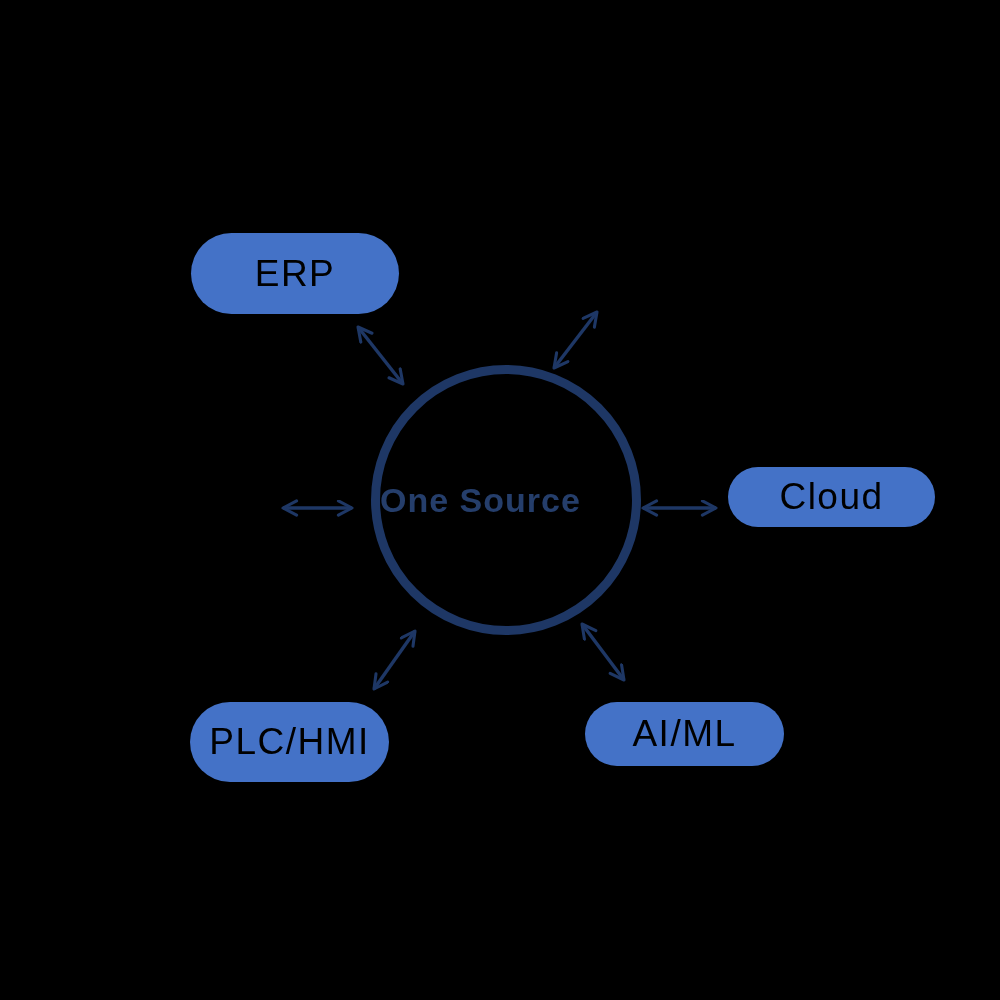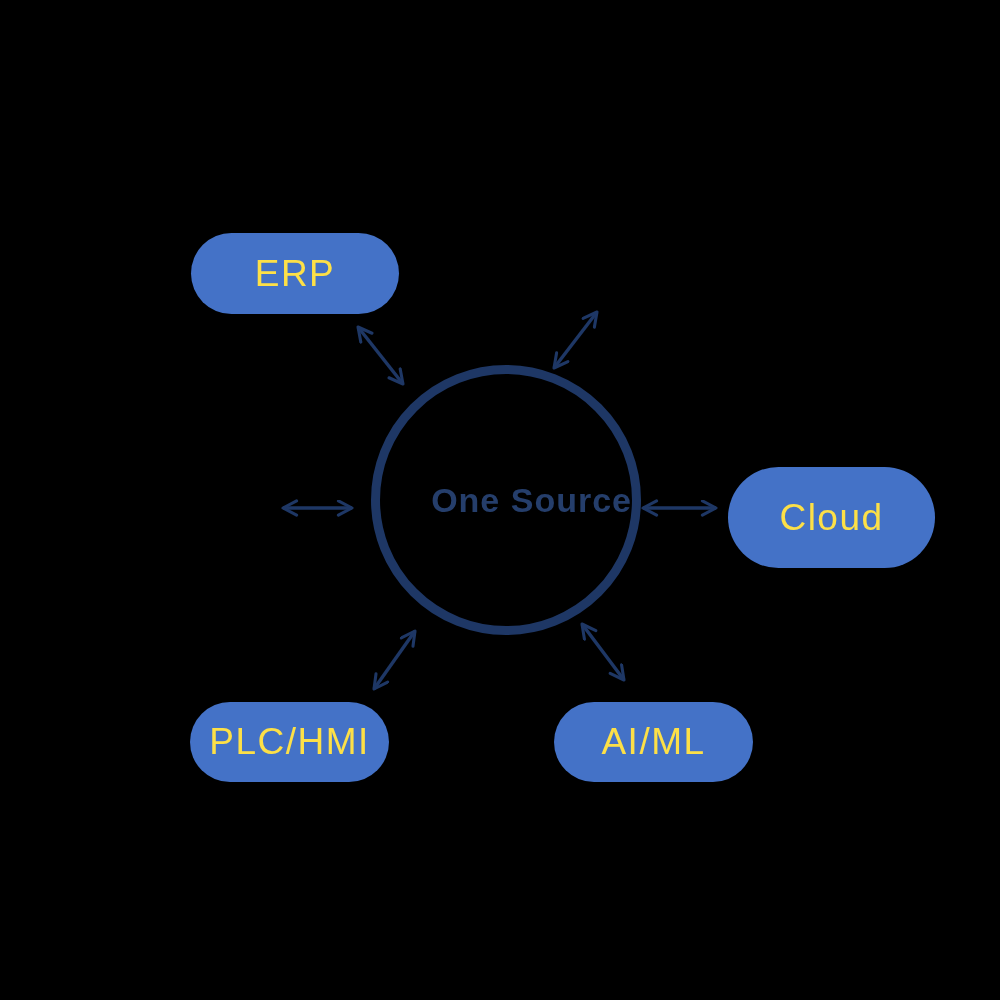--- a/index.html
+++ b/index.html
@@ -24,45 +24,45 @@
     left: 0;
     top: 0;
     pointer-events: none;
   }
   .pill {
     position: absolute;
     display: flex;
     align-items: center;
     justify-content: center;
     background: #4472c7;
-    color: #fde047;
+    color: #000000;
     border-radius: 999px;
     font-size: 37px;
     font-weight: 400;
     letter-spacing: 1.5px;
     white-space: nowrap;
   }
   .pill-erp   { left: 191px; top: 233px; width: 208px; height: 81px; }
   .pill-mes   { left: 583px; top: 233px; width: 205px; height: 79px; }
   .pill-scada { left:  67px; top: 465px; width: 206px; height: 84px; }
-  .pill-cloud { left: 728px; top: 467px; width: 207px; height: 101px; justify-content: center; }
+  .pill-cloud { left: 728px; top: 467px; width: 207px; height: 60px; justify-content: center; }
   .pill-plc   { left: 190px; top: 702px; width: 199px; height: 80px; }
-  .pill-ai    { left: 554px; top: 702px; width: 199px; height: 80px; }
+  .pill-ai    { left: 585px; top: 702px; width: 199px; height: 64px; }
   .center-circle {
     position: absolute;
     left: 371px;
     top: 365px;
     width: 270px;
     height: 270px;
     box-sizing: border-box;
     border: 9px solid #1e3765;
     border-radius: 50%;
     display: flex;
     align-items: center;
-    justify-content: flex-end;
+    justify-content: flex-start;
     background: transparent;
   }
   .center-label {
     text-align: center;
     color: #253e6b;
     font-size: 34px;
     font-weight: 700;
     line-height: 45px;
     letter-spacing: 1px;
   }

